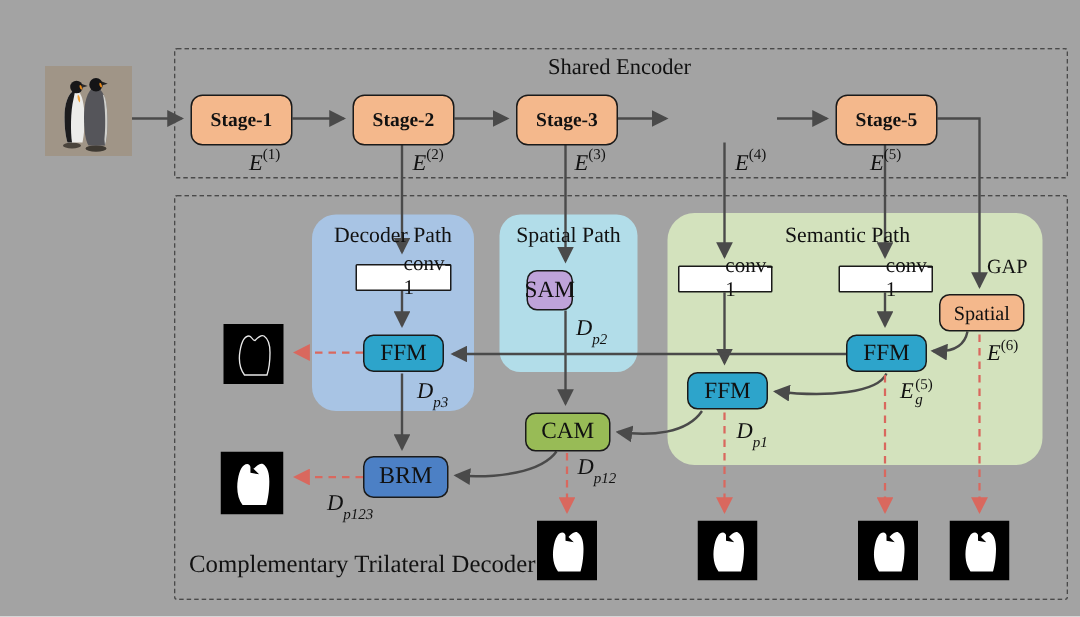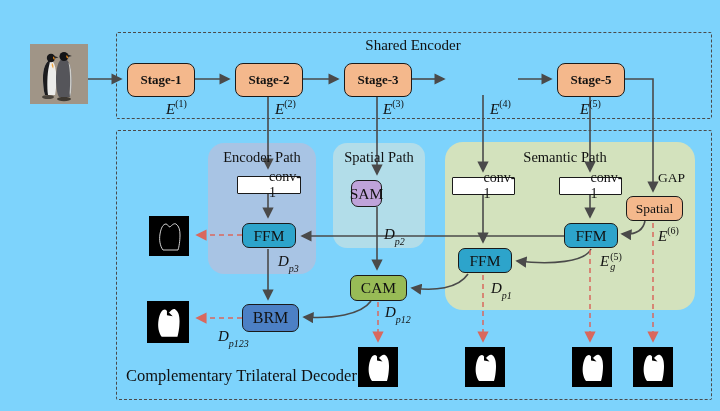--- a/index.html
+++ b/index.html
@@ -1,16 +1,16 @@
 <!DOCTYPE html>
 <html style="--stage-fill: #f4b88c; --global-fill: #f4b88c; --panel-boundary: #a8c4e4; --panel-spatial: #b2dde9; --panel-semantic: #d3e2bd; --ffm-fill: #2da4cb; --sam-fill: #bfa3da; --cam-fill: #98bb56; --brm-fill: #4c80c5; --arrow: #4a4a4a; --supervision-arrow: #d9685e; --box-border: #1a1a1a; --dash-border: #4a4a4a;"><head>
 <meta charset="utf-8">
 <style>
   html,body{margin:0;padding:0;background:#fff;}
-  #canvas{position:relative;width:720px;height:411px;background:#7dd3fc;
+  #canvas{position:relative;width:720px;height:411px;background:#a3a3a3;
           font-family:"Liberation Serif","DejaVu Serif",serif;color:#111;overflow:hidden;}
   .dashedbox{position:absolute;border:1.6px dashed var(--dash-border,#4a4a4a);border-radius:2px;background:transparent;z-index:1;}
   .panel{position:absolute;z-index:1;}
   .panel-label{position:absolute;z-index:3;font-size:14.5px;text-align:center;white-space:nowrap;}
   .title{position:absolute;z-index:3;white-space:nowrap;}
   svg.overlay{position:absolute;left:0;top:0;z-index:2;}
   .stage{position:absolute;z-index:3;width:66px;height:32px;top:63px;
          background:var(--stage-fill,#f4b88c);border:1.5px solid var(--box-border,#1a1a1a);border-radius:8px;
          display:flex;align-items:center;justify-content:center;font-weight:bold;font-size:13px;}
   .block{position:absolute;z-index:3;display:flex;align-items:center;justify-content:center;
@@ -119,39 +119,39 @@
     <span>E</span><sup>(1)</sup></span>
   <span class="mlabel" style="left:275px;top:100px;">
     <span>E</span><sup>(2)</sup></span>
   <span class="mlabel" style="left:383px;top:100px;">
     <span>E</span><sup>(3)</sup></span>
   <span class="mlabel" style="left:490px;top:100px;">
     <span>E</span><sup>(4)</sup></span>
   <span class="mlabel" style="left:580px;top:100px;">
     <span>E</span><sup>(5)</sup></span>
 
-  <div class="panel-label" style="left:208px;top:149px;width:108px;">Encoder Path</div>
+  <div class="panel-label" style="left:208px;top:149px;width:108px;">Decoder Path</div>
   <div class="panel-label" style="left:455px;top:149px;width:220px;">Semantic Path</div>
   <div class="panel-label" style="left:333px;top:149px;width:92px;">Spatial Path</div>
   <div class="panel-label" style="left:658px;top:170px;font-size:13.5px;">GAP</div>
 
   <div class="block convb" style="left:237px;top:176px;width:64px;height:18px;">conv-1</div>
   <div class="block samb" style="left:351px;top:180px;width:31px;height:27px;">SAM</div>
   <div class="block convb" style="left:452px;top:177px;width:63px;height:18px;">conv-1</div>
   <div class="block convb" style="left:559px;top:177px;width:63px;height:18px;">conv-1</div>
   <div class="block globalb" style="left:626px;top:196px;width:57px;height:25px;">Spatial</div>
   <div class="block ffm" style="left:242px;top:223px;width:54px;height:25px;">FFM</div>
   <div class="block ffm" style="left:564px;top:223px;width:54px;height:25px;">FFM</div>
   <div class="block ffm" style="left:458px;top:248px;width:54px;height:25px;">FFM</div>
   <div class="block camb" style="left:350px;top:275px;width:57px;height:26px;">CAM</div>
   <div class="block brmb" style="left:242px;top:304px;width:57px;height:28px;">BRM</div>
 
   <span class="mlabel" style="left:278px;top:254px;">
     <span>D</span><sub>p3</sub></span>
-  <span class="mlabel" style="left:384px;top:227px;text-align:right;">
+  <span class="mlabel" style="left:384px;top:212px;text-align:right;">
     <span>D</span><sub>p2</sub></span>
   <span class="mlabel" style="left:491px;top:281px;">
     <span>D</span><sub>p1</sub></span>
   <span class="mlabel" style="left:385px;top:305px;">
     <span>D</span><sub>p12</sub></span>
   <span class="mlabel" style="left:218px;top:329px;">
     <span>D</span><sub>p123</sub></span>
   <span class="mlabel" style="left:658px;top:227px;">
     <span>E</span><sup>(6)</sup></span>
   <span class="mlabel" style="left:600px;top:252px;">

